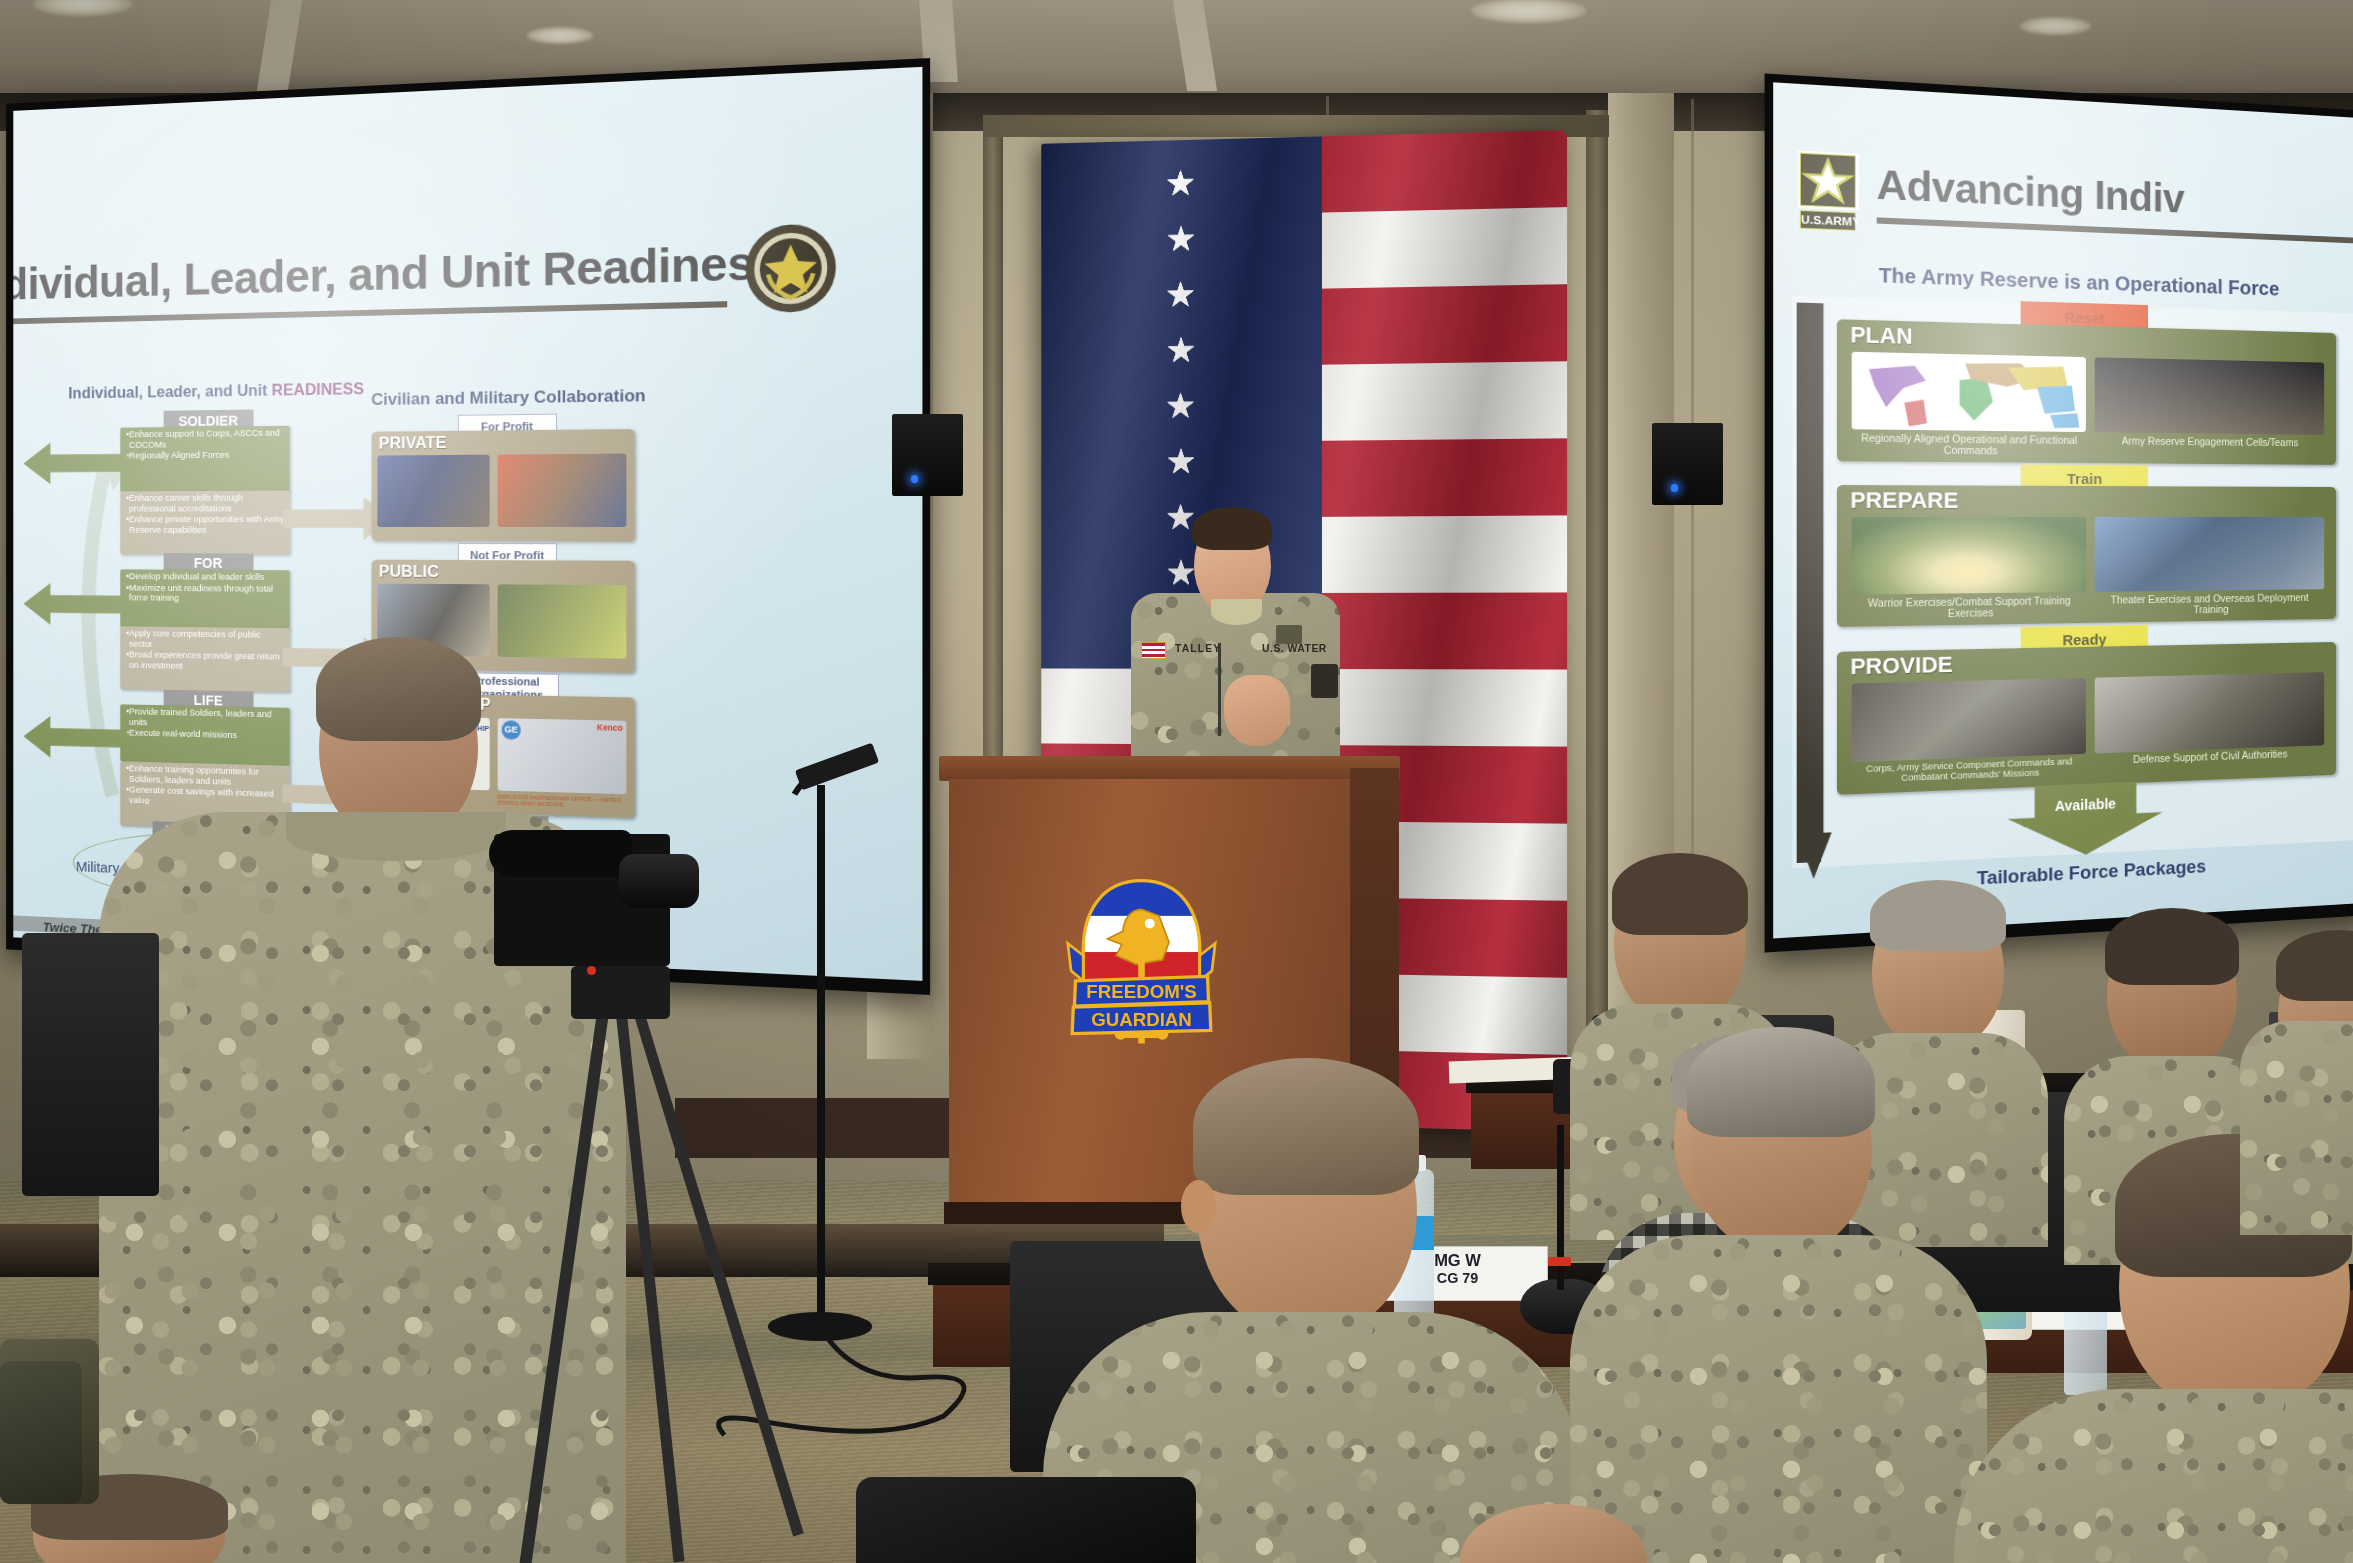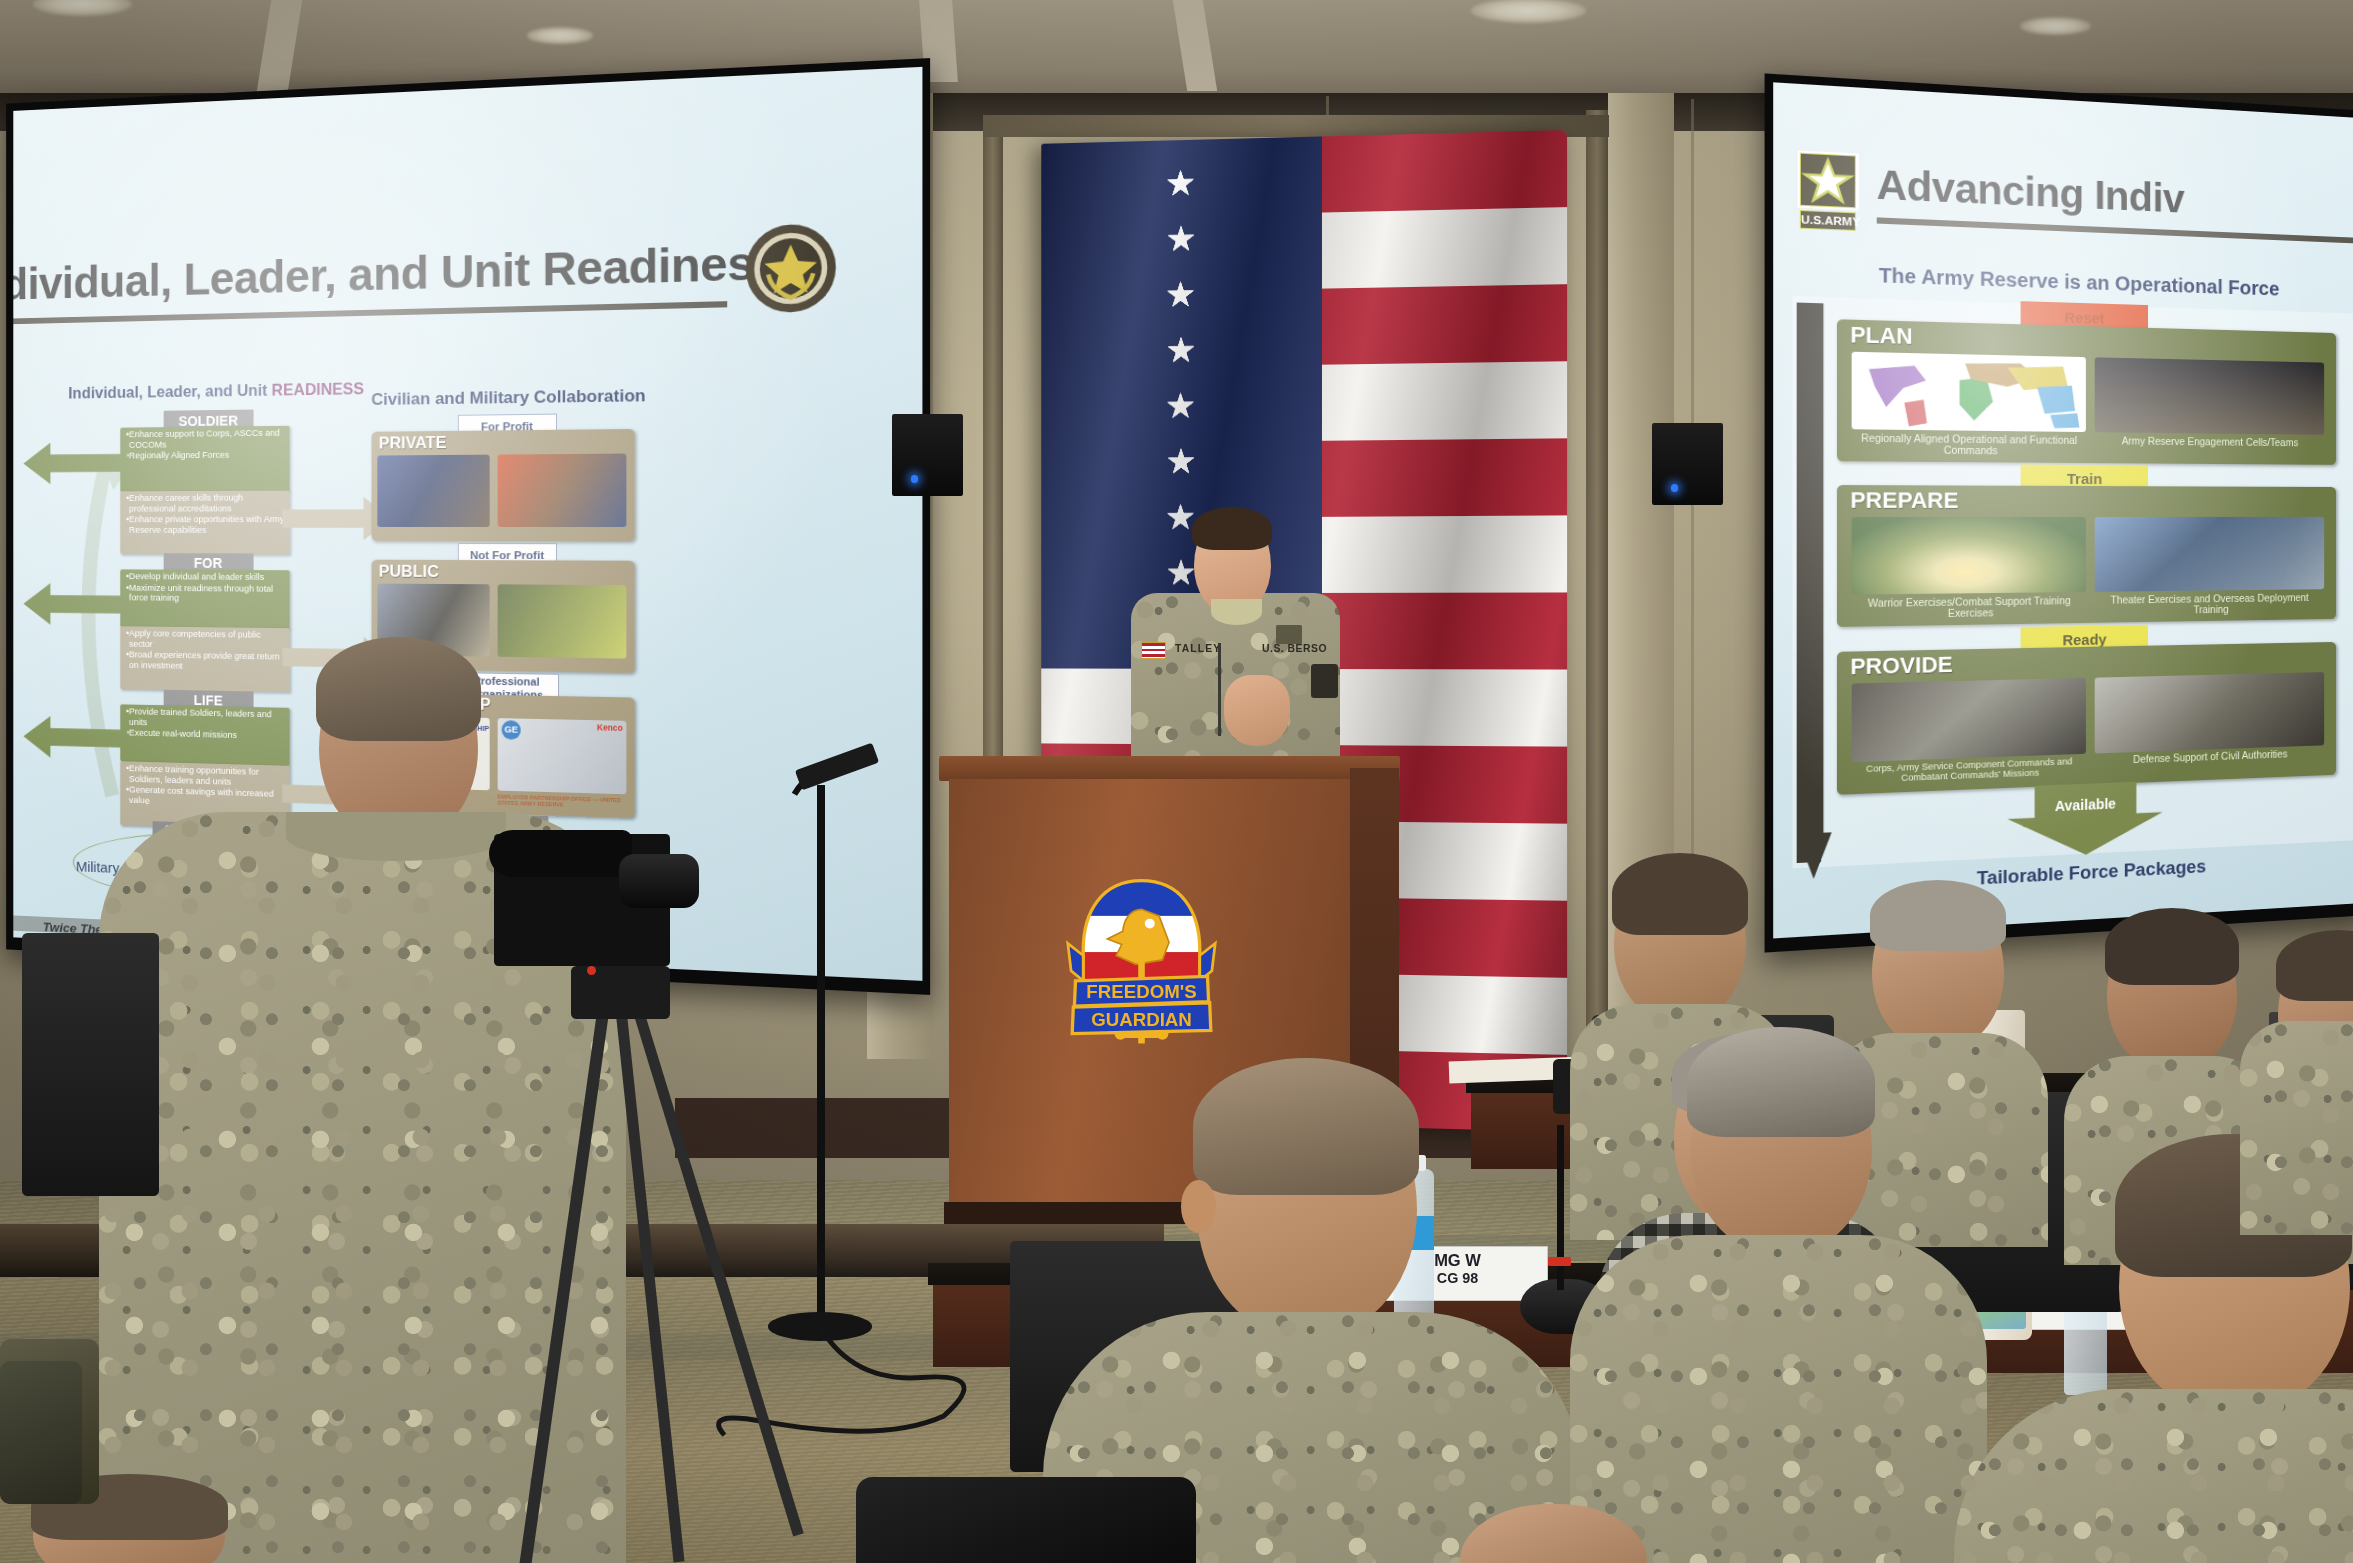--- a/index.html
+++ b/index.html
@@ -475,21 +475,21 @@
 
   <div class="person" style="left:1120px;top:505px;width:231px;height:274px;">
     <div class="torso acu" style="position:absolute;left:11px;top:88px;width:209px;height:192px;border-radius:26px 26px 0 0;"></div>
     <div class="head" style="left:74px;top:5.5px;width:77px;height:102px;
          background:linear-gradient(160deg,#e8bd9c,#c99472);"></div>
     <div style="position:absolute;left:72px;top:2.2px;width:80px;height:43px;border-radius:50% 50% 28% 28%;background:#3a2a1e;"></div>
     <div style="position:absolute;left:91px;top:94px;width:51px;height:26px;border-radius:0 0 50% 50%;background:#c9c49a;"></div>
     <div style="position:absolute;left:21px;top:137px;width:25px;height:16.5px;
          background:repeating-linear-gradient(180deg,#b22234 0 2.7px,#fff 2.7px 5.5px);border:1.1px solid #c8a33a;"></div>
     <div style="position:absolute;left:55px;top:138px;width:65px;height:13px;color:#2e2c22;font-size:10.4px;font-weight:bold;letter-spacing:1.1px;">TALLEY</div>
-    <div style="position:absolute;left:142px;top:138px;width:71px;height:13px;color:#2e2c22;font-size:10.4px;font-weight:bold;letter-spacing:0.5px;">U.S. BERSO</div>
+    <div style="position:absolute;left:142px;top:138px;width:71px;height:13px;color:#2e2c22;font-size:10.4px;font-weight:bold;letter-spacing:0.5px;">U.S. WATER</div>
     <div style="position:absolute;left:156px;top:120px;width:26px;height:18.7px;background:#5b5843;border-radius:1.6px;"></div>
     <div style="position:absolute;left:191px;top:159px;width:27.4px;height:34px;border-radius:3.3px;background:#2f2d25;"></div>
     <div style="position:absolute;left:104px;top:170px;width:66px;height:71px;border-radius:40% 40% 46% 46%;
          background:linear-gradient(160deg,#e2b290,#c08f6c);"></div>
     <div style="position:absolute;left:98px;top:138px;width:2.7px;height:93px;background:#3a3a34;"></div>
   </div>
 
   <div class="podium-top" style="left:939px;top:756px;width:461px;height:25px;"></div>
   <div class="podium-body" style="left:949px;top:779px;width:445px;height:439px;"></div>
   <div class="podium-side" style="left:1350px;top:768px;width:49px;height:450px;"></div>
@@ -561,21 +561,21 @@
   <div class="table" style="left:1471px;top:1081px;width:884px;height:88px;"></div>
   <div class="table-top" style="left:1466px;top:1073px;width:889px;height:20px;"></div>
   <div class="table" style="left:1866px;top:1263px;width:489px;height:110px;"></div>
   <div class="table-top" style="left:1861px;top:1254px;width:494px;height:21px;"></div>
   <div class="paper" style="left:1449px;top:1059px;width:137px;height:22px;transform:rotate(-2deg);"></div>
   <div class="paper" style="left:1581px;top:1147px;width:165px;height:24px;transform:rotate(1deg);"></div>
   <div class="paper" style="left:1965px;top:1235px;width:148px;height:22px;"></div>
 
   <div class="placard" style="left:1367px;top:1246px;width:181px;height:55px;">
     <span style="font-size:16.5px;margin-top:4.4px;">MG W</span>
-    <span style="font-size:14.3px;">CG 98</span>
+    <span style="font-size:14.3px;">CG 79</span>
   </div>
   <div class="placard" style="left:1987px;top:1273px;width:176px;height:57px;">
     <span style="font-size:15.4px;margin-top:5.5px;">BERSO</span>
     <span style="font-size:13px;">th SSC</span>
   </div>
 
   <div class="bottle" style="left:1394px;top:1169px;width:40px;height:159px;
        background:linear-gradient(100deg,rgba(235,245,250,.85),rgba(195,215,225,.7));border-radius:7.7px 7.7px 4.4px 4.4px;">
     <div style="position:absolute;left:7.7px;top:-14.3px;width:24px;height:16.5px;background:#e8eef0;border-radius:2.7px;"></div>
     <div style="position:absolute;left:0;top:47px;width:40px;height:34px;background:#2f9ad6;"></div>

